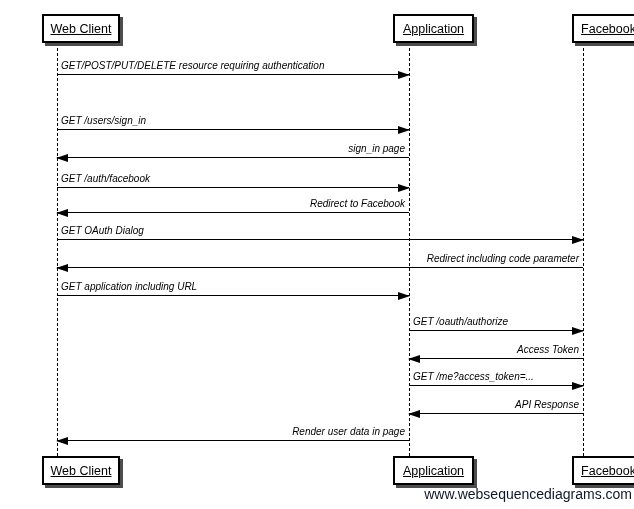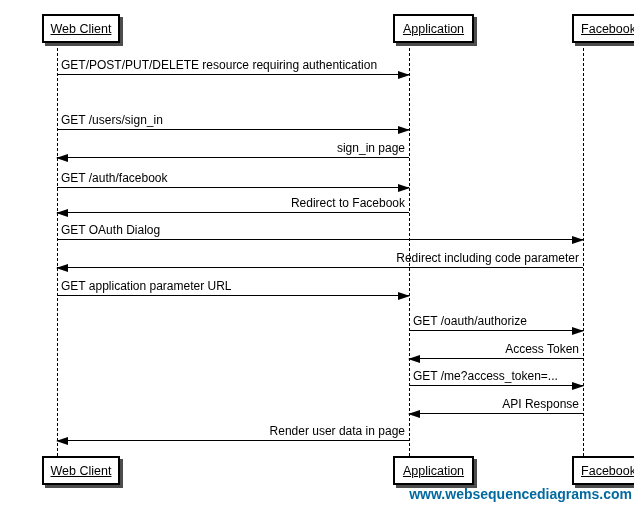--- a/index.html
+++ b/index.html
@@ -36,47 +36,47 @@
     border-left: 1px dashed #000000;
     z-index: 1;
   }
   .msg {
     position: absolute;
     border-bottom: 1px solid #000000;
     z-index: 2;
   }
   .msg .msg-label {
     display: block;
-    font-size: 12px;
+    font-size: 10px;
     line-height: 15px;
     height: 16px;
     padding: 0 4px;
     white-space: nowrap;
     box-sizing: border-box;
+    font-style: italic;
   }
   .msg.right .msg-label { text-align: left; }
   .msg.left  .msg-label { text-align: right; }
   .arrowhead {
     position: absolute;
     bottom: -5px;
     width: 0;
     height: 0;
     border-top: 4.5px solid transparent;
     border-bottom: 4.5px solid transparent;
   }
   .msg.right .arrowhead { right: -1px; border-left: 12px solid #000000; }
   .msg.left  .arrowhead { left:  -1px; border-right: 12px solid #000000; }
   .watermark {
     position: absolute;
     top: 486px;
     right: 2px;
     font-size: 14px;
-    color: #0369a1;
+    color: #0f172a;
     white-space: nowrap;
-    font-weight: bold;
   }
 </style>
 </head>
 <body>
 
 <div id="canvas">
 
   <div class="lifeline" style="left:57px"></div>
   <div class="lifeline" style="left:409px"></div>
   <div class="lifeline" style="left:583px"></div>
@@ -113,21 +113,21 @@
   </div>
   <div class="msg right" style="left:57px; top:223px; width:526px">
     <span class="msg-label">GET OAuth Dialog</span>
       <span class="arrowhead"></span>
   </div>
   <div class="msg left" style="left:57px; top:251px; width:526px">
     <span class="msg-label">Redirect including code parameter</span>
       <span class="arrowhead"></span>
   </div>
   <div class="msg right" style="left:57px; top:279px; width:352px">
-    <span class="msg-label">GET application parameter URL</span>
+    <span class="msg-label">GET application including URL</span>
       <span class="arrowhead"></span>
   </div>
   <div class="msg right" style="left:409px; top:314px; width:174px">
     <span class="msg-label">GET /oauth/authorize</span>
       <span class="arrowhead"></span>
   </div>
   <div class="msg left" style="left:409px; top:342px; width:174px">
     <span class="msg-label">Access Token</span>
       <span class="arrowhead"></span>
   </div>

